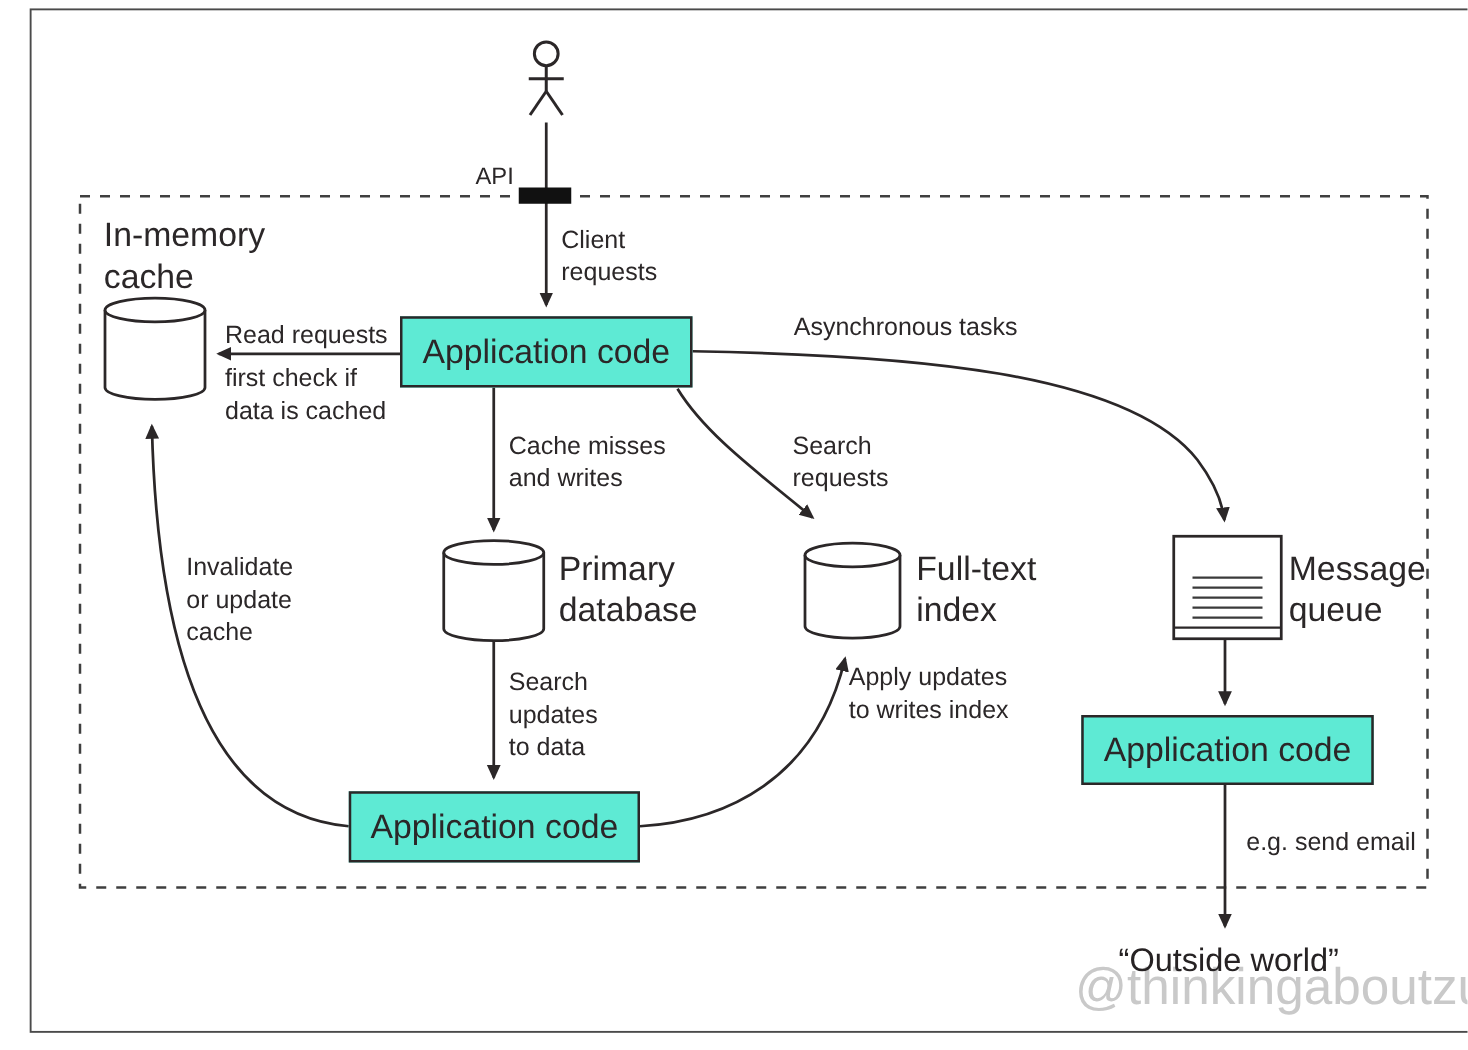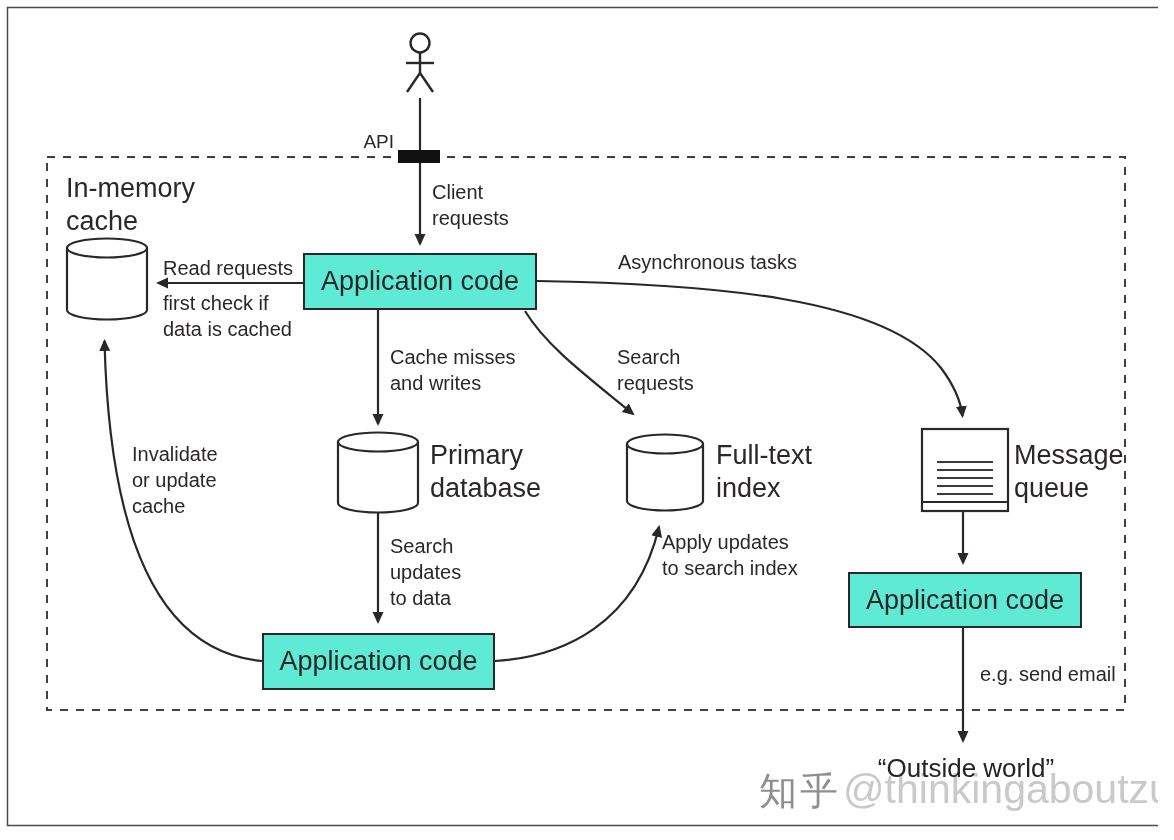--- a/index.html
+++ b/index.html
@@ -8,20 +8,21 @@
     background: #ffffff;
     font-family: "Liberation Sans", sans-serif;
   }
   .stage {
     position: relative;
     width: 1158px;
     height: 840px;
     background: #ffffff;
     overflow: hidden;
     color: #2b2728;
+    margin-left: 17px;
   }
   .stage svg.wires {
     position: absolute;
     left: 0; top: 0;
     width: 1174px;
     height: 840px;
   }
   .label {
     position: absolute;
     color: #2b2728;
@@ -213,27 +214,26 @@
     <div>updates</div>
     <div>to data</div>
   </div>
 
   <div class="app-box" style="left:262px; top:633px; width:233px; height:57px;">
     <span>Application code</span>
   </div>
 
   <div class="label" style="left:662px; top:529px;">
     <div>Apply updates</div>
-    <div>to search index</div>
+    <div>to writes index</div>
   </div>
 
   <div class="app-box" style="left:848px; top:572px; width:234px; height:56px;">
     <span>Application code</span>
   </div>
 
   <div class="label" style="left:980px; top:661px;">e.g. send email</div>
 
   <div class="outside-world">“Outside world”</div>
 
   <div class="wm-handle">@thinkingaboutzu</div>
-  <div class="wm-brand">知乎</div>
 
 </div>
 
 </body></html>

